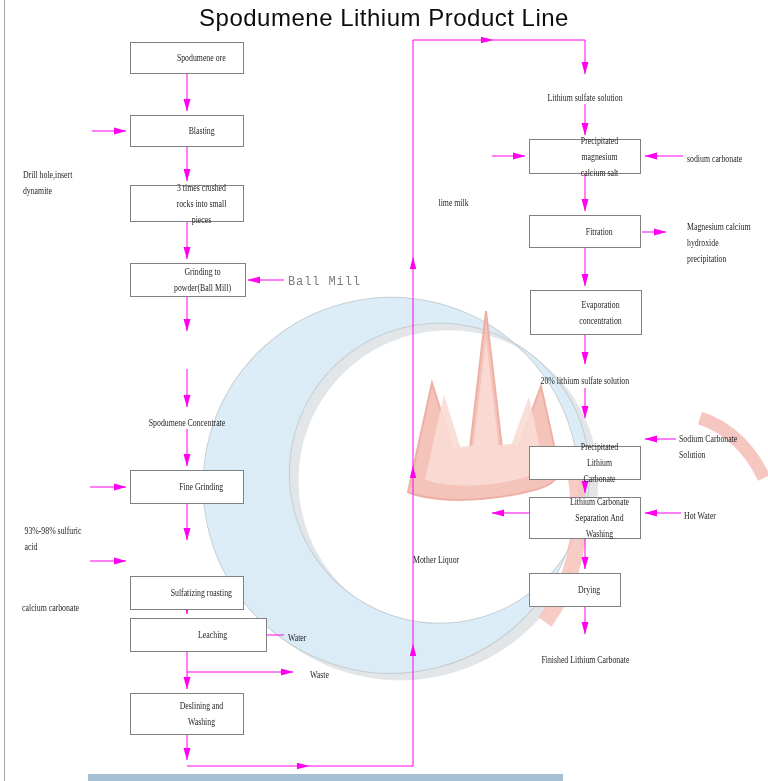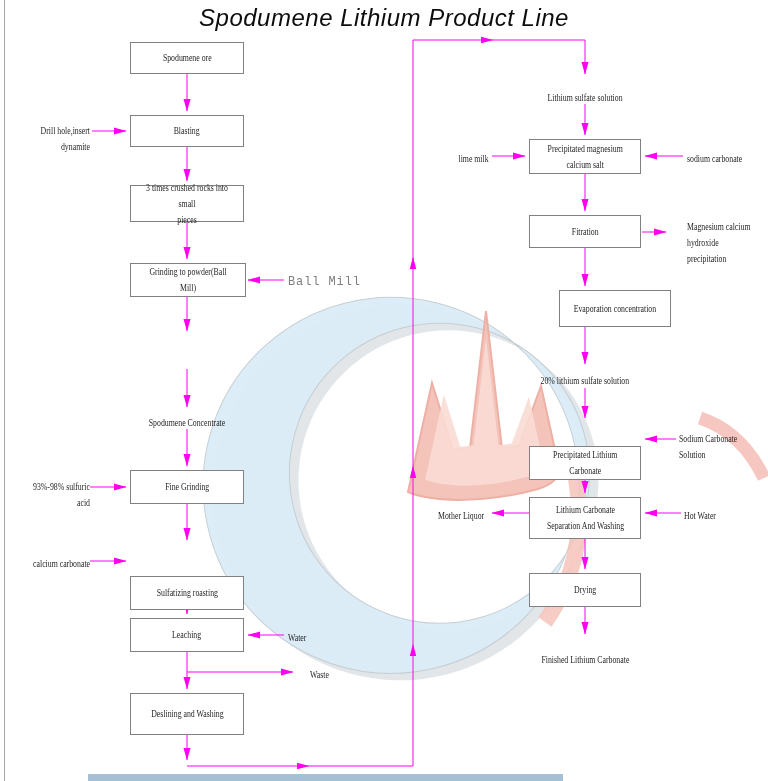--- a/index.html
+++ b/index.html
@@ -1,27 +1,27 @@
 <!DOCTYPE html>
 <html><head>
 <meta charset="utf-8">
 <style>
   html,body{margin:0;padding:0;background:#ffffff;}
   .stage{position:relative;width:768px;height:781px;overflow:hidden;background:#fff;
          font-family:"Liberation Serif", serif;color:#1f1f1f;}
   .layer{position:absolute;left:0;top:0;}
   .title{position:absolute;left:0;top:4px;width:768px;text-align:center;
-         font-family:"Liberation Sans", sans-serif;font-size:24px;color:#0d0d0d;letter-spacing:.5px;font-style:italic;}
+         font-family:"Liberation Sans", sans-serif;font-size:24px;color:#0d0d0d;letter-spacing:.5px;}
   .box{position:absolute;border:1px solid #818181;background:#ffffff;box-sizing:border-box;
-       display:flex;align-items:center;justify-content:center;text-align:center;}
+       display:flex;align-items:center;justify-content:center;text-align:center;padding-left:29px;}
   .box span, .ftext span, .lbl span{display:inline-block;font-size:10px;line-height:16px;
        white-space:pre-line;transform:scaleX(.78);transform-origin:center;}
   .ftext{position:absolute;text-align:center;}
   .lbl{position:absolute;white-space:nowrap;}
-  .lbl.ra{text-align:right;}
+  .lbl.ra{margin-top:44px;}
   .lbl.ra span{transform-origin:right;}
   .lbl.la span{transform-origin:left;}
   .mono span{font-family:"Liberation Mono", monospace;font-size:13px;color:#7d7d7d;
        transform:scaleX(.92);letter-spacing:1px;}
   .leftline{position:absolute;left:4px;top:0;width:1px;height:781px;background:#a6a6a6;}
   .bottombar{position:absolute;left:88px;top:774px;width:475px;height:7px;background:#8fafca;opacity:.8;}
 </style>
 </head>
 <body>
 
@@ -105,46 +105,46 @@
     </div>
   <div class="box" style="left:130px;top:263px;width:116px;height:34px">
       <span>Grinding to powder(Ball Mill)</span>
     </div>
   <div class="box" style="left:130px;top:470px;width:114px;height:34px">
       <span>Fine Grinding</span>
     </div>
   <div class="box" style="left:130px;top:576px;width:114px;height:34px">
       <span>Sulfatizing roasting</span>
     </div>
-  <div class="box" style="left:130px;top:618px;width:114px;height:34px">
+  <div class="box" style="left:130px;top:618px;width:137px;height:34px">
       <span>Leaching</span>
     </div>
   <div class="box" style="left:130px;top:693px;width:114px;height:42px">
       <span>Deslining and Washing</span>
     </div>
 
   <div class="box" style="left:529px;top:139px;width:112px;height:35px">
       <span>Precipitated magnesium
 calcium salt</span>
     </div>
   <div class="box" style="left:529px;top:215px;width:112px;height:33px">
       <span>Fitration</span>
     </div>
-  <div class="box" style="left:559px;top:290px;width:112px;height:37px">
+  <div class="box" style="left:530px;top:290px;width:112px;height:45px">
       <span>Evaporation concentration</span>
     </div>
   <div class="box" style="left:529px;top:446px;width:112px;height:34px">
       <span>Precipitated Lithium
 Carbonate</span>
     </div>
   <div class="box" style="left:529px;top:497px;width:112px;height:42px">
       <span>Lithium Carbonate
 Separation And Washing</span>
     </div>
-  <div class="box" style="left:529px;top:573px;width:112px;height:34px">
+  <div class="box" style="left:529px;top:573px;width:92px;height:34px">
       <span>Drying</span>
     </div>
 
   <div class="ftext" style="left:117px;top:412px;width:140px"><span>Spodumene Concentrate</span></div>
   <div class="ftext" style="left:515px;top:87px;width:140px"><span>Lithium sulfate solution</span></div>
   <div class="ftext" style="left:510px;top:370px;width:150px"><span>20% lithium sulfate solution</span></div>
   <div class="ftext" style="left:510px;top:649px;width:150px"><span>Finished Lithium Carbonate</span></div>
 
   <div class="lbl ra" style="left:4px;top:123px;width:86px"><span>Drill hole,insert dynamite</span></div>
   <div class="lbl ra" style="left:6px;top:479px;width:84px"><span>93%-98% sulfuric acid</span></div>

